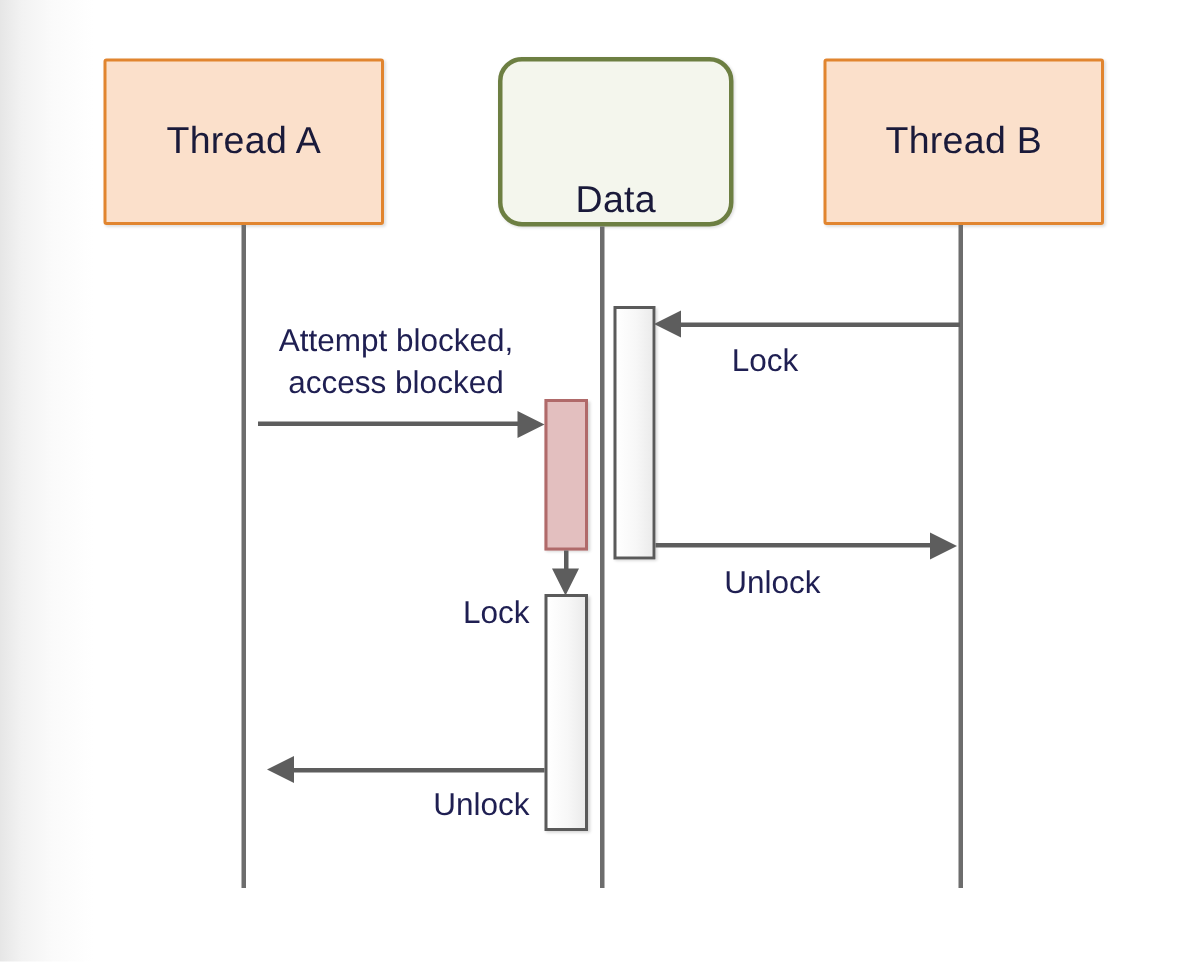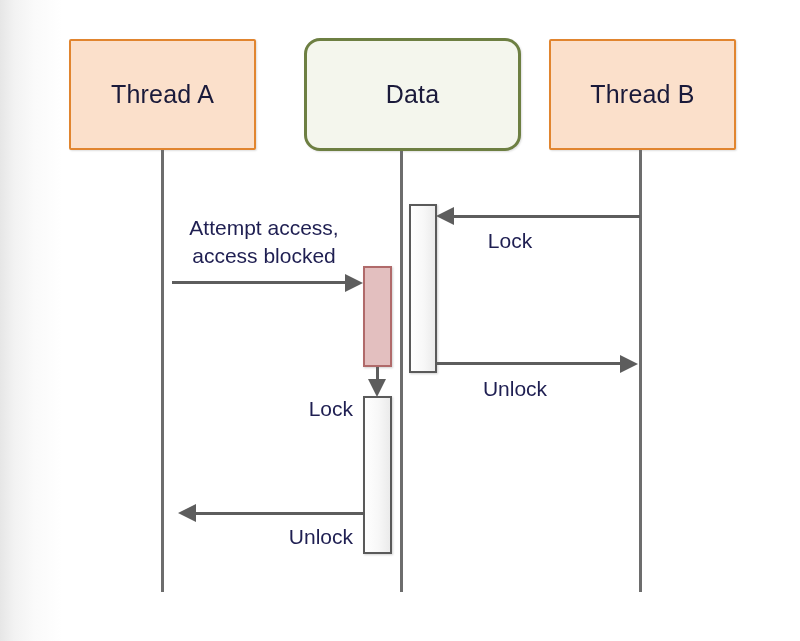--- a/index.html
+++ b/index.html
@@ -117,21 +117,21 @@
 </style>
 </head>
 <body>
 
 <div id="canvas">
 
   <div class="participant thread" style="left:69px; top:39px; width:187px; height:111px;justify-content:center;">
     <span>Thread A</span>
   </div>
 
-  <div class="participant datastruct" style="left:304px; top:38px; width:217px; height:113px;">
+  <div class="participant datastruct" style="left:332px; top:38px; width:157px; height:113px;align-items:flex-end;">
     <div>
       <div>Data</div>
     </div>
   </div>
 
   <div class="participant thread" style="left:549px; top:39px; width:187px; height:111px;">
     <span>Thread B</span>
   </div>
 
   <div class="lifeline" style="left:161px; top:150px; height:442px;"></div>
@@ -143,21 +143,21 @@
   <div class="activation idle" style="left:409px; top:204px; width:28px; height:169px;"></div>
 
   <div class="activation blocked" style="left:363px; top:266px; width:29px; height:101px;"></div>
 
   <div class="activation idle" style="left:363px; top:396px; width:29px; height:158px;"></div>
 
   <div class="msg-line" style="left:450px; top:215px; width:190px;"></div>
   <div class="arrowhead left" style="left:436px; top:207px;"></div>
   <div class="msg-label center" style="left:440px; top:228px; width:140px;">Lock</div>
 
-  <div class="msg-label center" style="left:164px; top:215px; width:200px;">Attempt access,</div>
+  <div class="msg-label center" style="left:164px; top:215px; width:200px;">Attempt blocked,</div>
   <div class="msg-label center" style="left:164px; top:243px; width:200px;">access blocked</div>
   <div class="msg-line" style="left:172px; top:281px; width:178px;"></div>
   <div class="arrowhead right" style="left:345px; top:274px;"></div>
 
   <div class="msg-line" style="left:437px; top:362px; width:186px;"></div>
   <div class="arrowhead right" style="left:620px; top:355px;"></div>
   <div class="msg-label center" style="left:440px; top:376px; width:150px;">Unlock</div>
 
   <div class="msg-line vert" style="left:376px; top:367px; height:16px;"></div>
   <div class="arrowhead down" style="left:368px; top:379px;"></div>

